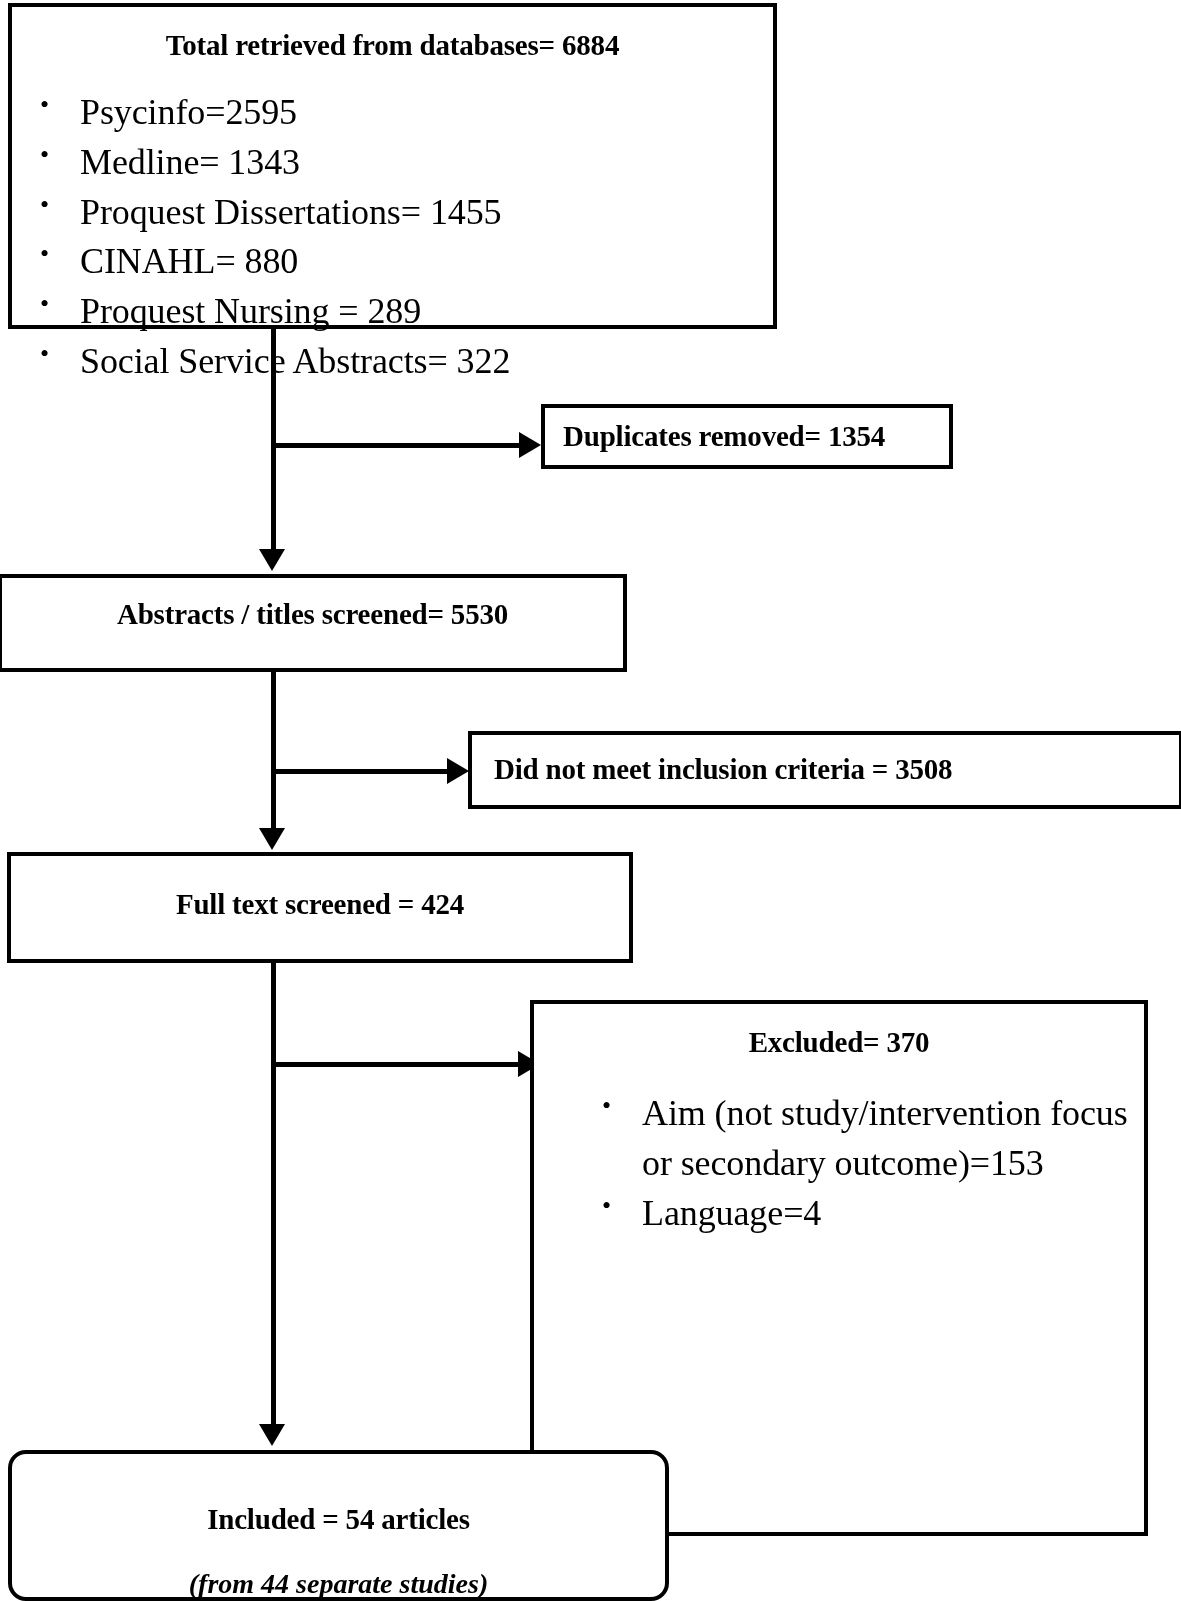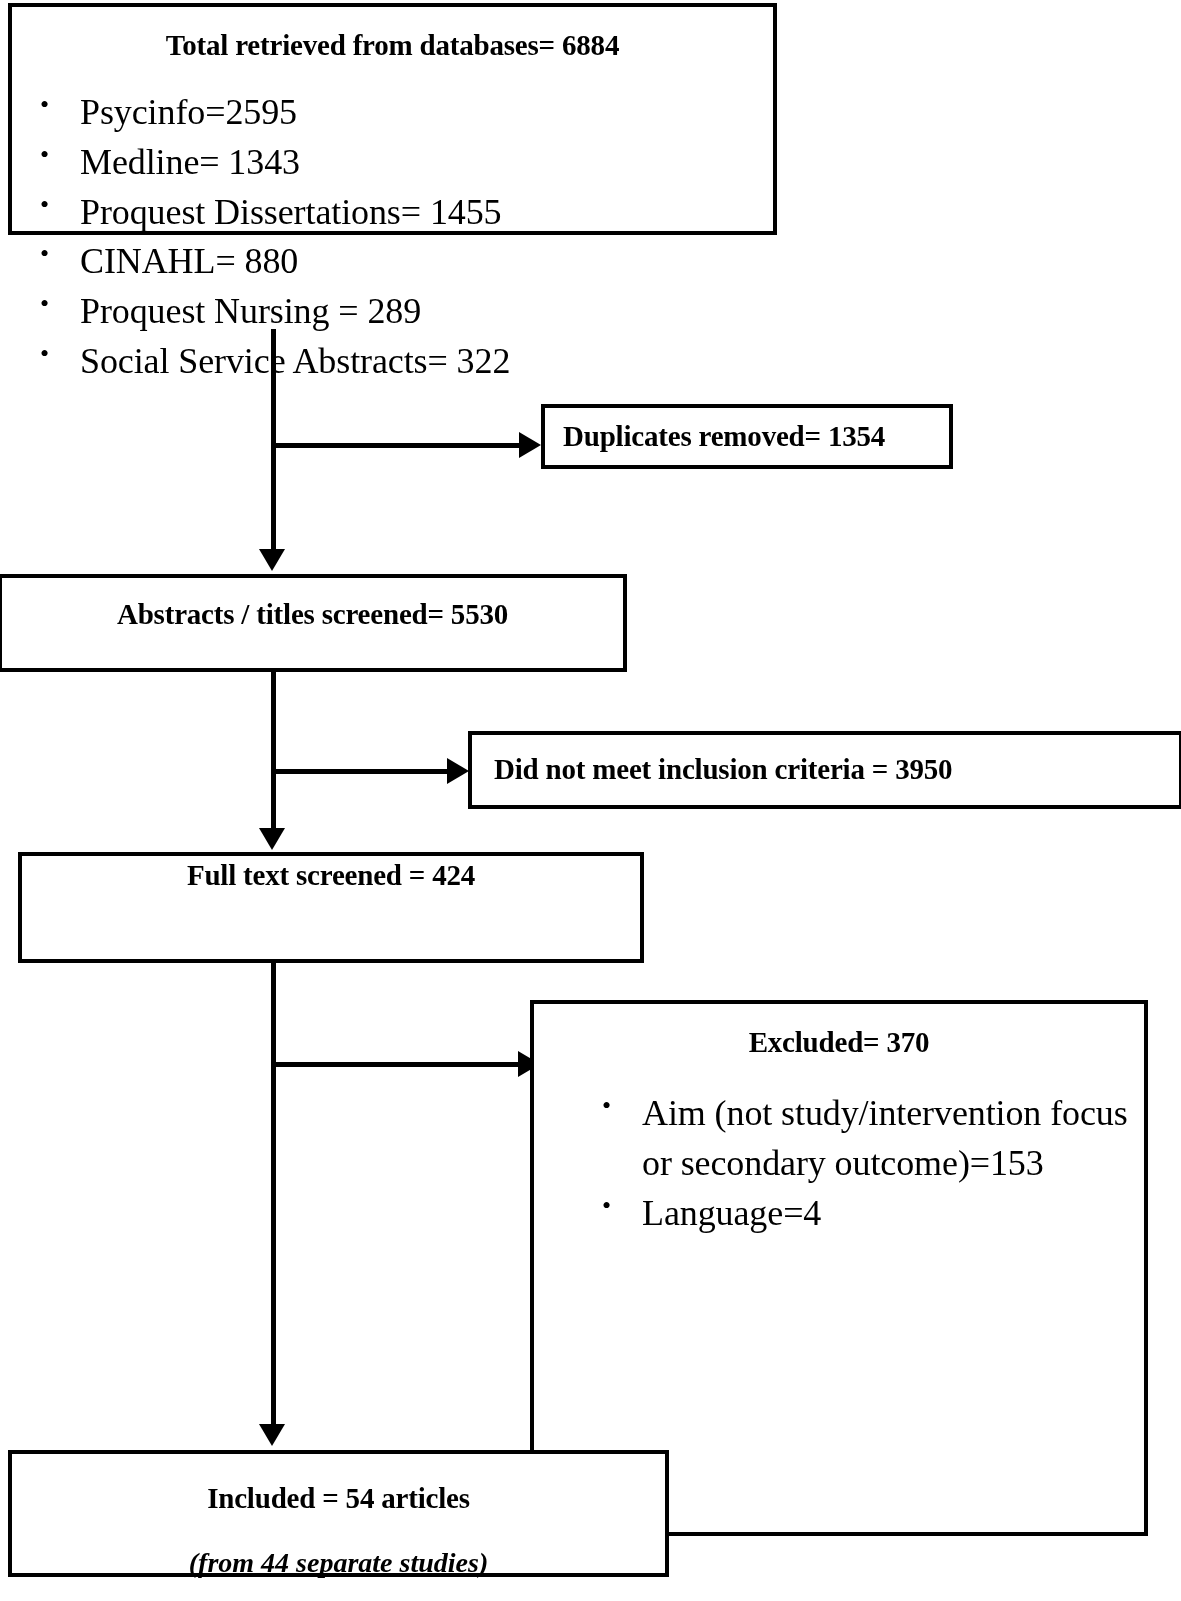--- a/index.html
+++ b/index.html
@@ -90,21 +90,21 @@
     font-weight: bold;
     text-align: center;
     font-size: 28px;
   }
 </style>
 </head>
 <body>
 
 <div id="canvas">
 
-  <div class="box" style="left:8px; top:3px; width:769px; height:232px; padding:22px 14px 0 14px;">
+  <div class="box" style="left:8px; top:3px; width:769px; height:326px; padding:22px 14px 0 14px;">
     <div class="box-title">Total retrieved from databases= 6884</div>
     <ul class="bullets" style="margin-top:26px;">
       <li>Psycinfo=2595</li>
       <li>Medline= 1343</li>
       <li>Proquest Dissertations= 1455</li>
       <li>CINAHL= 880</li>
       <li>Proquest Nursing = 289</li>
       <li>Social Service Abstracts= 322</li>
     </ul>
   </div>
@@ -121,38 +121,38 @@
   <div class="box" style="left:-2px; top:574px; width:629px; height:98px; padding:20px 14px 0 14px;">
     <div class="box-title">Abstracts / titles screened= 5530</div>
   </div>
 
   <div class="vline" style="left:271px; top:672px; height:158px;"></div>
   <div class="arrow-down" style="left:259px; top:828px;"></div>
   <div class="hline" style="left:271px; top:769px; width:178px;"></div>
   <div class="arrow-right" style="left:447px; top:758px;"></div>
 
   <div class="box" style="left:468px; top:731px; width:715px; height:78px; display:flex; align-items:center; padding:0 22px;">
-    <div class="box-title-left">Did not meet inclusion criteria = 3950</div>
+    <div class="box-title-left">Did not meet inclusion criteria = 3508</div>
   </div>
 
-  <div class="box" style="left:18px; top:852px; width:626px; height:111px; padding:3px 14px 0 14px;">
+  <div class="box" style="left:7px; top:852px; width:626px; height:111px; padding:32px 14px 0 14px;">
     <div class="box-title">Full text screened = 424</div>
   </div>
 
   <div class="vline" style="left:271px; top:963px; height:466px;"></div>
   <div class="arrow-down" style="left:259px; top:1424px;"></div>
   <div class="hline" style="left:271px; top:1062px; width:249px;"></div>
   <div class="arrow-right" style="left:518px; top:1051px;"></div>
 
   <div class="box" style="left:530px; top:1000px; width:618px; height:536px; padding:22px 16px 0 16px;">
     <div class="box-title">Excluded= 370</div>
     <ul class="bullets" style="margin-top:30px; padding-left:38px;">
       <li>Aim (not study/intervention focus or secondary outcome)=153</li>
       <li>Language=4</li>
     </ul>
   </div>
 
-  <div class="box" style="left:8px; top:1450px; width:661px; height:127px; padding:28px 14px 0 14px;">
+  <div class="box" style="left:8px; top:1450px; width:661px; height:151px; padding:49px 14px 0 14px;border-radius:18px;">
     <div class="box-title">Included = 54 articles</div>
     <div class="italic-line" style="margin-top:32px;">(from 44 separate studies)</div>
   </div>
 
 </div>
 
 </body></html>

